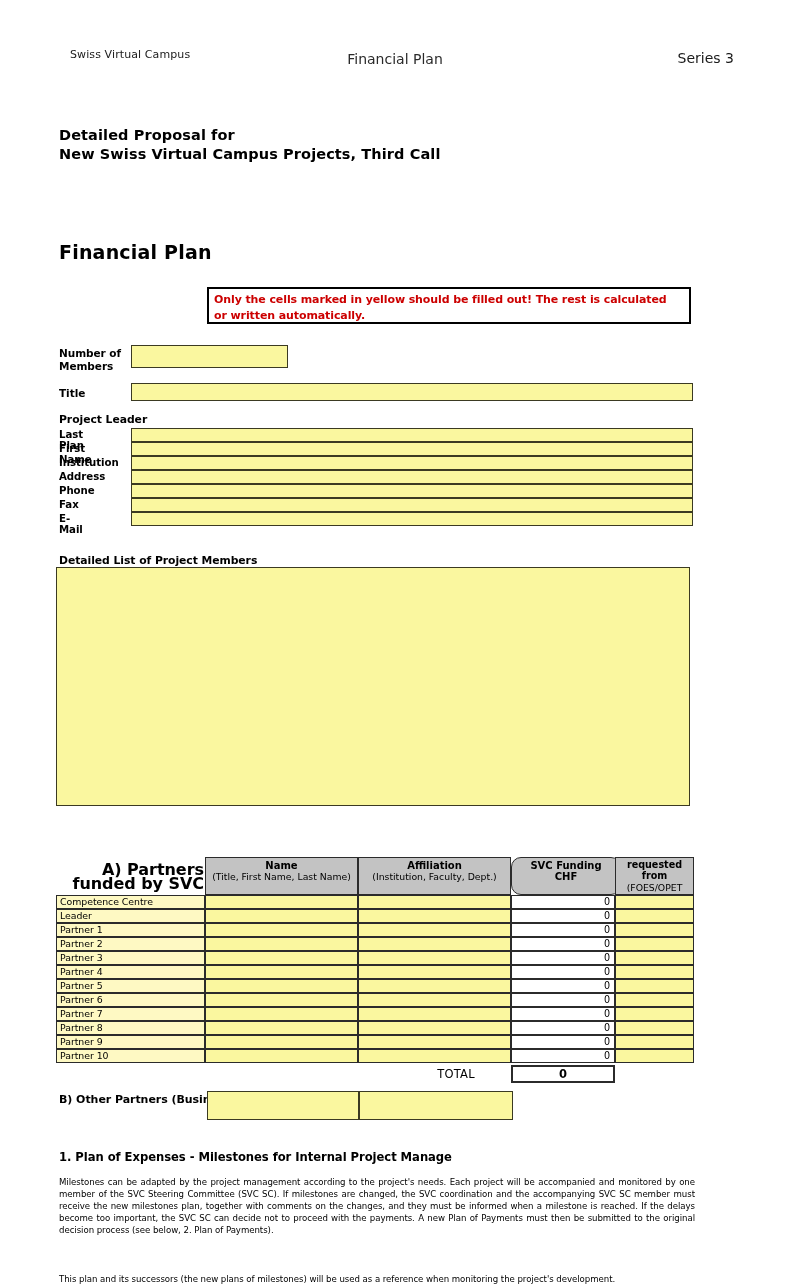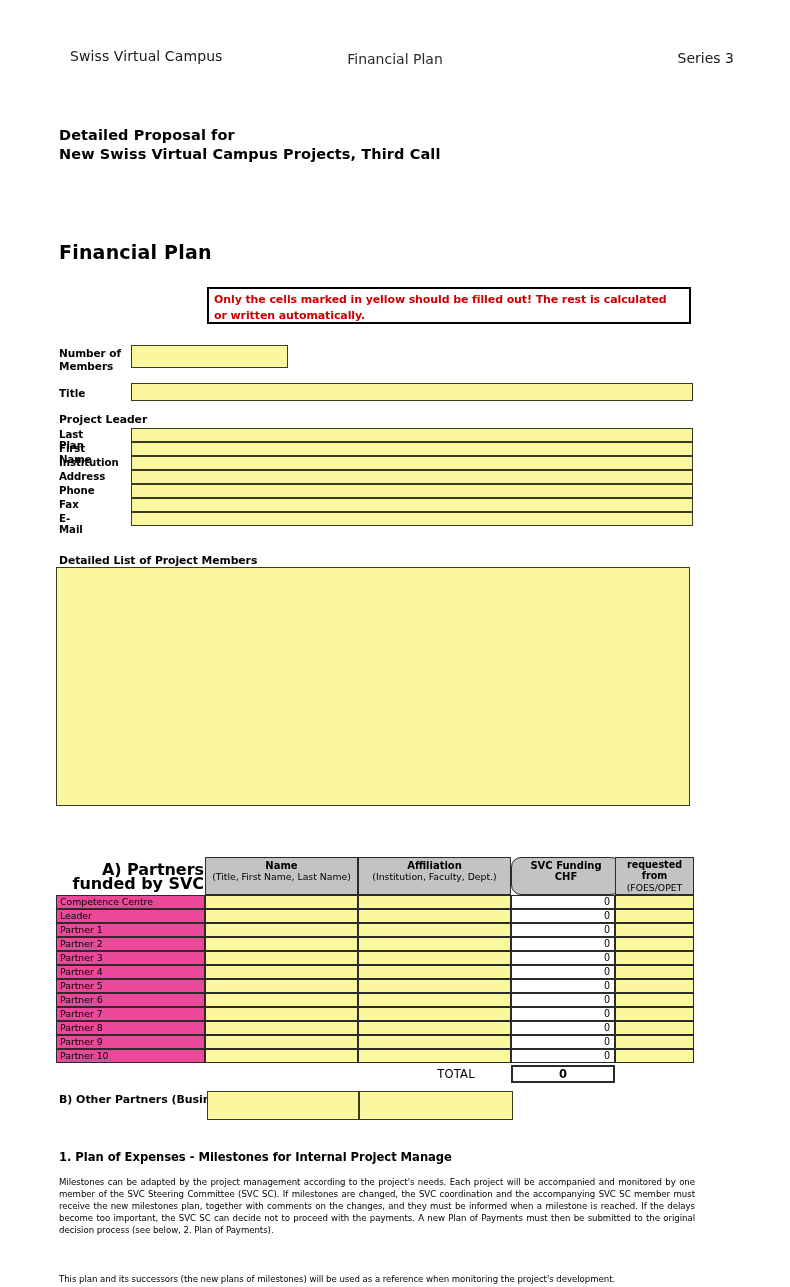--- a/index.html
+++ b/index.html
@@ -14,21 +14,21 @@
     font-family: "DejaVu Sans", "Liberation Sans", sans-serif;
     color: #000000;
     overflow: hidden;
   }
   .page { position: relative; width: 790px; height: 1287px; }
 
   
   .run-head { position: absolute; top: 48px; left: 0; width: 790px; height: 26px; }
   .run-head .left {
     position: absolute; left: 70px; top: 0;
-    font-size: 14px; letter-spacing: .1px; color: #1a1a1a;
+    font-size: 11px; letter-spacing: .1px; color: #1a1a1a;
   }
   .run-head .center {
     position: absolute; left: 0; top: 3px; width: 790px; text-align: center;
     font-size: 14px; color: #2a2a2a;
   }
   .run-head .right {
     position: absolute; right: 56px; top: 2px;
     font-size: 14px; color: #1a1a1a;
   }
 
@@ -141,21 +141,21 @@
   .h-name { left: 0; width: 153px; }
   .h-aff  { left: 153px; width: 153px; }
   .h-svc  { left: 306px; width: 110px; border-radius: 10px; }
   .h-req  { left: 410px; width: 79px; }
 
   .body-rows { position: absolute; left: 0; top: 38px; }
   .prow { position: relative; height: 14px; }
   .prow .rl {
     position: absolute; left: 0; top: 0;
     width: 149px; height: 14px;
-    background: #ec4899;
+    background: #fef9c3;
     border: 1.2px solid #2b2b2b;
     box-sizing: border-box;
     font-size: 9.4px;
     line-height: 12px;
     padding-left: 3px;
     letter-spacing: -.05px;
   }
   .prow .c-name {
     position: absolute; left: 149px; top: 0; width: 153px; height: 14px;
     background: #faf79f; border: 1.2px solid #2b2b2b; box-sizing: border-box;

